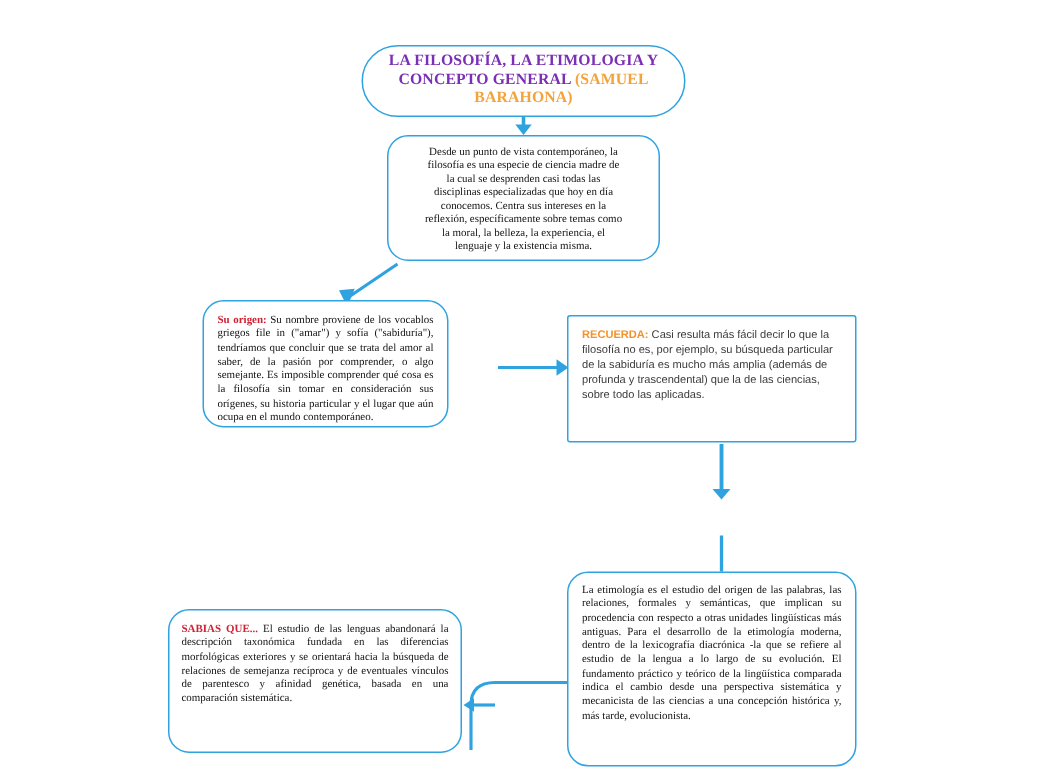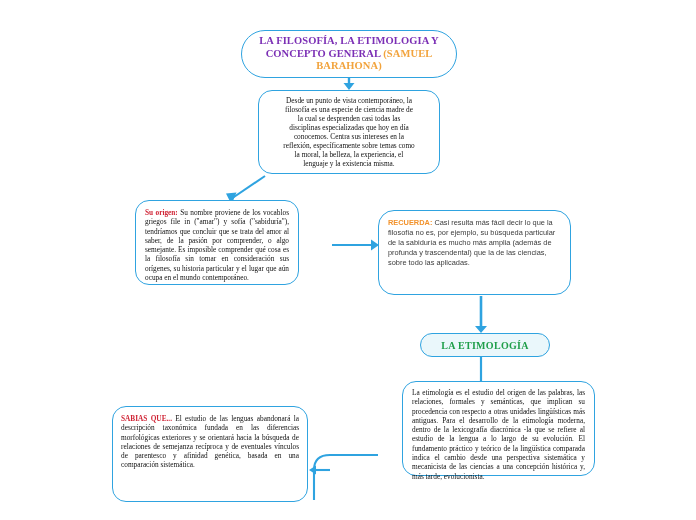--- a/index.html
+++ b/index.html
@@ -102,21 +102,21 @@
     color: #cf2233;
     font-weight: bold;
   }
 
   
   #node-recuerda {
     left: 378px;
     top: 210px;
     width: 193px;
     height: 85px;
-    border-radius: 16px;
+    border-radius: 2px;
     padding: 7px 9px;
   }
   .body-sans {
     font-family: "Liberation Sans", sans-serif;
     font-size: 7.4px;
     line-height: 10px;
     text-align: left;
     color: #3a3a3a;
   }
   .lbl-recuerda {
@@ -142,24 +142,23 @@
     font-size: 10px;
     letter-spacing: 0.3px;
     color: #1f9e4a;
   }
 
   
   #node-etim-desc {
     left: 378px;
     top: 381px;
     width: 193px;
-    height: 95px;
+    height: 130px;
     border-radius: 14px;
     padding: 6px 9px;
-    margin-left: 24px;
   }
 
   
   #node-sabias {
     left: 112px;
     top: 406px;
     width: 196px;
     height: 96px;
     border-radius: 14px;
     padding: 7px 8px;
@@ -215,23 +214,20 @@
   </div>
 
   <div class="node" id="node-origen">
     <div class="para-just"><span class="lbl-origen">Su origen:</span><span> Su nombre proviene de los vocablos griegos file in ("amar") y sofía ("sabiduría"), tendríamos que concluir que se trata del amor al saber, de la pasión por comprender, o algo semejante. Es imposible comprender qué cosa es la filosofía sin tomar en consideración sus orígenes, su historia particular y el lugar que aún ocupa en el mundo contemporáneo.</span></div>
   </div>
 
   <div class="node" id="node-recuerda">
     <div class="body-sans"><span class="lbl-recuerda">RECUERDA:</span><span> Casi resulta más fácil decir lo que la filosofía no es, por ejemplo, su búsqueda particular de la sabiduría es mucho más amplia (además de profunda y trascendental) que la de las ciencias, sobre todo las aplicadas.</span></div>
   </div>
 
-  <div class="node" id="node-etimologia">
-    <span class="pill-text">LA ETIMOLOGÍA</span>
-  </div>
 
   <div class="node" id="node-etim-desc">
     <div class="para-just">La etimología es el estudio del origen de las palabras, las relaciones, formales y semánticas, que implican su procedencia con respecto a otras unidades lingüísticas más antiguas. Para el desarrollo de la etimología moderna, dentro de la lexicografía diacrónica -la que se refiere al estudio de la lengua a lo largo de su evolución. El fundamento práctico y teórico de la lingüística comparada indica el cambio desde una perspectiva sistemática y mecanicista de las ciencias a una concepción histórica y, más tarde, evolucionista.</div>
   </div>
 
   <div class="node" id="node-sabias">
     <div class="para-just"><span class="lbl-sabias">SABIAS QUE...</span><span> El estudio de las lenguas abandonará la descripción taxonómica fundada en las diferencias morfológicas exteriores y se orientará hacia la búsqueda de relaciones de semejanza recíproca y de eventuales vínculos de parentesco y afinidad genética, basada en una comparación sistemática.</span></div>
   </div>
 
 </div>

